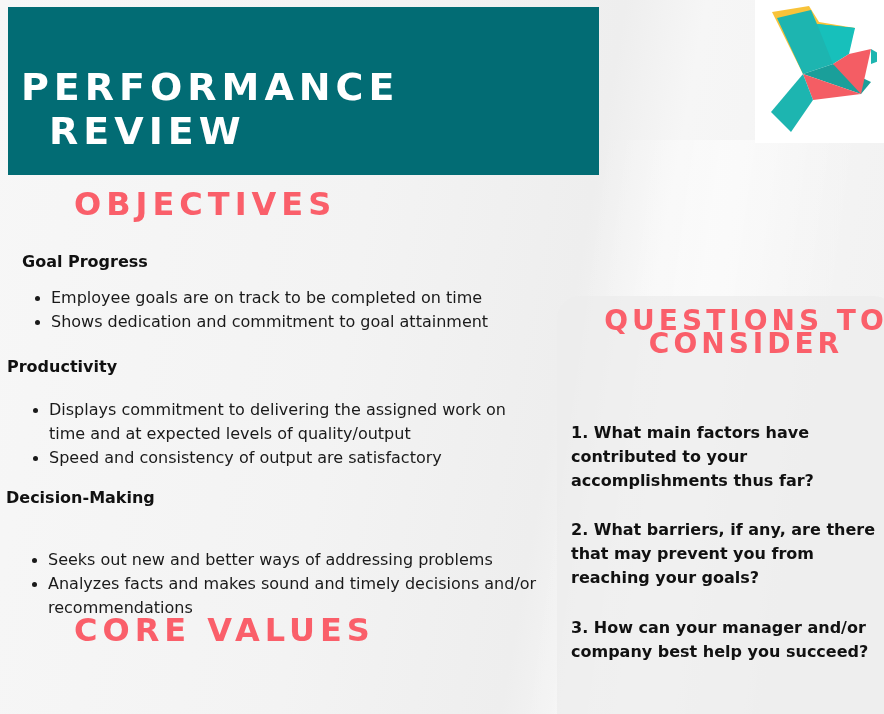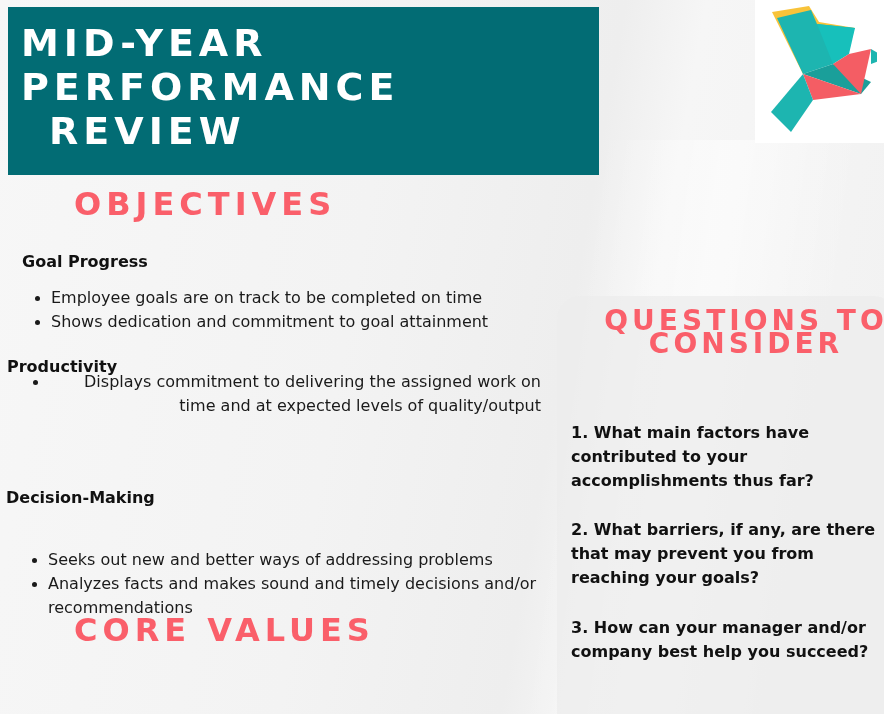--- a/index.html
+++ b/index.html
@@ -131,21 +131,20 @@
       line-height: 24px;
       color: #111;
     }
   </style>
 </head>
 <body>
 
 <div class="bg-streak"></div>
 
 <div class="title-block">
-  <div class="title-line" style="top:14px;">MID-YEAR</div>
   <div class="title-line" style="top:58px;">PERFORMANCE</div>
   <div class="title-line" style="top:102px;margin-left:28px;">REVIEW</div>
 </div>
 
 <div class="logo-box">
   <svg width="110" height="130" viewBox="0 0 110 130">
 
     <polygon points="5,8 42,2 52,18 88,24 60,55 36,70" fill="#f8c33a"></polygon>
 
     <polygon points="10,14 44,6 50,20 88,24 66,60 36,70" fill="#1db5b0"></polygon>
@@ -165,22 +164,23 @@
 
 <div class="section-heading" style="left:74px; top:190px;">OBJECTIVES</div>
 
 <div class="sub-heading" style="left:22px; top:252px;text-align:right;">Goal Progress</div>
 <ul class="bullets" style="left:19px; top:274px; width:520px;">
   <li>Employee goals are on track to be completed on time</li>
   <li>Shows dedication and commitment to goal attainment</li>
 </ul>
 
 <div class="sub-heading" style="left:7px; top:357px;">Productivity</div>
-<ul class="bullets" style="left:17px; top:358px; width:512px;text-align:right;">
+<ul class="bullets" style="left:17px; top:386px; width:512px;">
   <li>Displays commitment to delivering the assigned work on time and at expected levels of quality/output</li>
+  <li>Speed and consistency of output are satisfactory</li>
 </ul>
 
 <div class="sub-heading" style="left:6px; top:488px;">Decision-Making</div>
 <ul class="bullets" style="left:16px; top:536px; width:520px;">
   <li>Seeks out new and better ways of addressing problems</li>
   <li>Analyzes facts and makes sound and timely decisions and/or recommendations</li>
 </ul>
 
 <div class="section-heading" style="left:74px; top:616px;">CORE VALUES</div>
 

